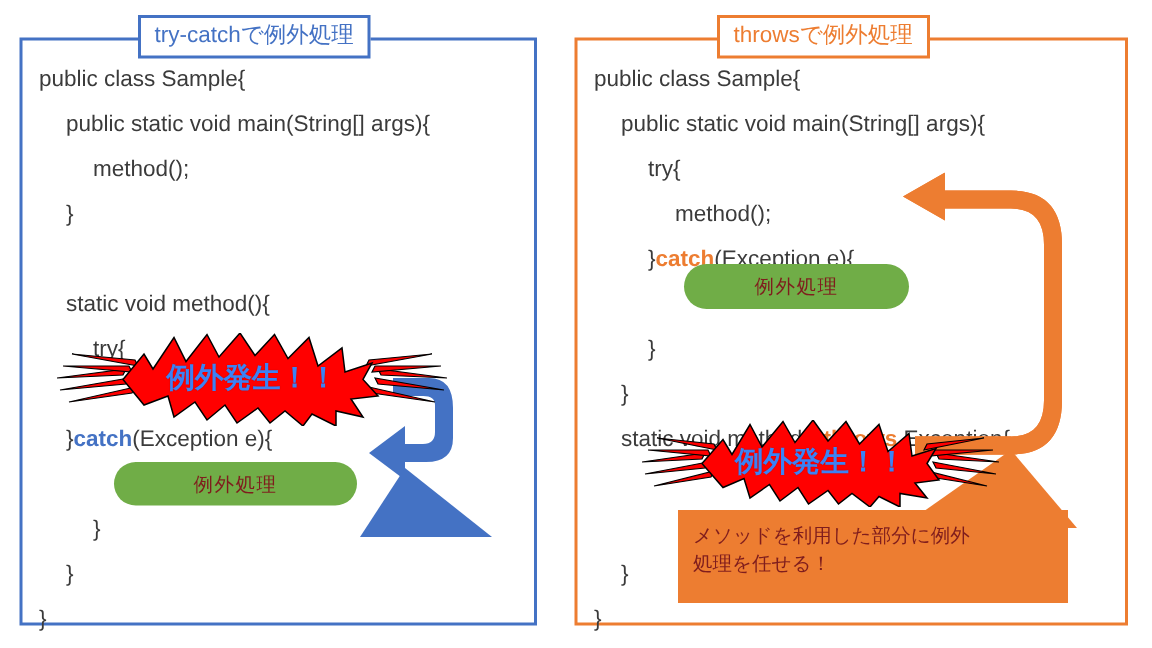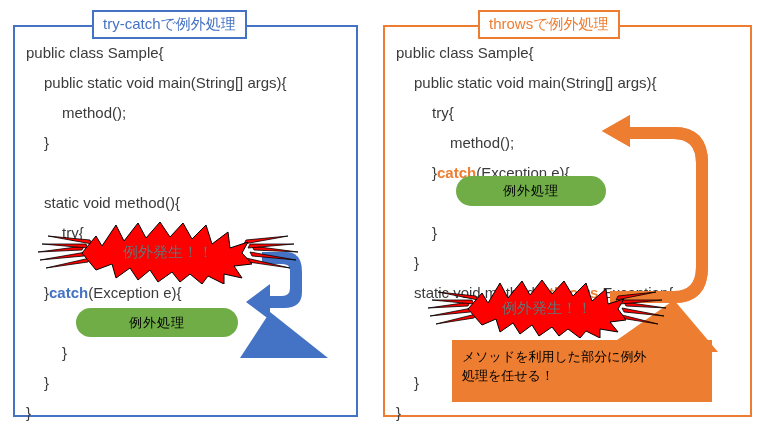--- a/index.html
+++ b/index.html
@@ -54,21 +54,21 @@
   .code.right { left: 396px; top: 45px; }
   .code .line { height: 30px; display: block; }
   .code .kw-blue   { color: #4472C4; font-weight: bold; }
   .code .kw-orange { color: #ED7D31; font-weight: bold; }
 
   
   .pill {
     position: absolute;
     background: #70AD47;
     border-radius: 999px;
-    color: #000000;
+    color: #7f1d1d;
     font-size: 13px;
     display: flex;
     align-items: center;
     justify-content: center;
     letter-spacing: 1px;
     z-index: 6;
   }
   .pill.left  { left: 76px;  top: 308px; width: 162px; height: 29px; }
   .pill.right { left: 456px; top: 176px; width: 150px; height: 30px; }
 
@@ -76,23 +76,23 @@
   .star-wrap { position: absolute; z-index: 8; }
   .star-wrap.left  { left: 38px;  top: 222px; width: 260px; height: 62px; }
   .star-wrap.right { left: 428px; top: 280px; width: 238px; height: 58px; }
   .star-wrap svg { display: block; width: 100%; height: 100%; }
   .star-label {
     position: absolute;
     inset: 0;
     display: flex;
     align-items: center;
     justify-content: center;
-    color: #737373;
-    font-weight: normal;
-    font-size: 15px;
+    color: #3b82f6;
+    font-weight: bold;
+    font-size: 19px;
     letter-spacing: 0px;
     text-shadow: 0 0 1px rgba(0,0,0,.25);
     padding-bottom: 2px;
   }
 
   
   .arrow { position: absolute; z-index: 7; }
   .arrow svg { display: block; }
   .arrow.blue-hook   { left: 240px; top: 248px; width: 78px;  height: 78px; }
   .arrow.orange-loop { left: 600px; top: 115px; width: 120px; height: 200px; }
@@ -100,21 +100,21 @@
   
   .callout {
     position: absolute;
     z-index: 9;
     color: #DEE6F2;
     font-size: 13px;
     line-height: 1.45;
     padding: 8px 10px;
   }
   .callout.blue   { left: 138px; top: 350px; width: 185px; height: 52px; background: #4472C4; }
-  .callout.orange { left: 452px; top: 340px; width: 260px; height: 62px; background: #ED7D31; color: #000000; }
+  .callout.orange { left: 452px; top: 340px; width: 260px; height: 62px; background: #ED7D31; color: #7f1d1d; }
 
   .tail-blue   { position: absolute; left: 240px; top: 312px; width: 90px; height: 46px; z-index: 7; }
   .tail-orange { position: absolute; left: 600px; top: 300px; width: 120px; height: 52px; z-index: 7; }
 </style>
 </head>
 <body>
 
 <div id="stage">
 
   <div class="panel left"></div>

